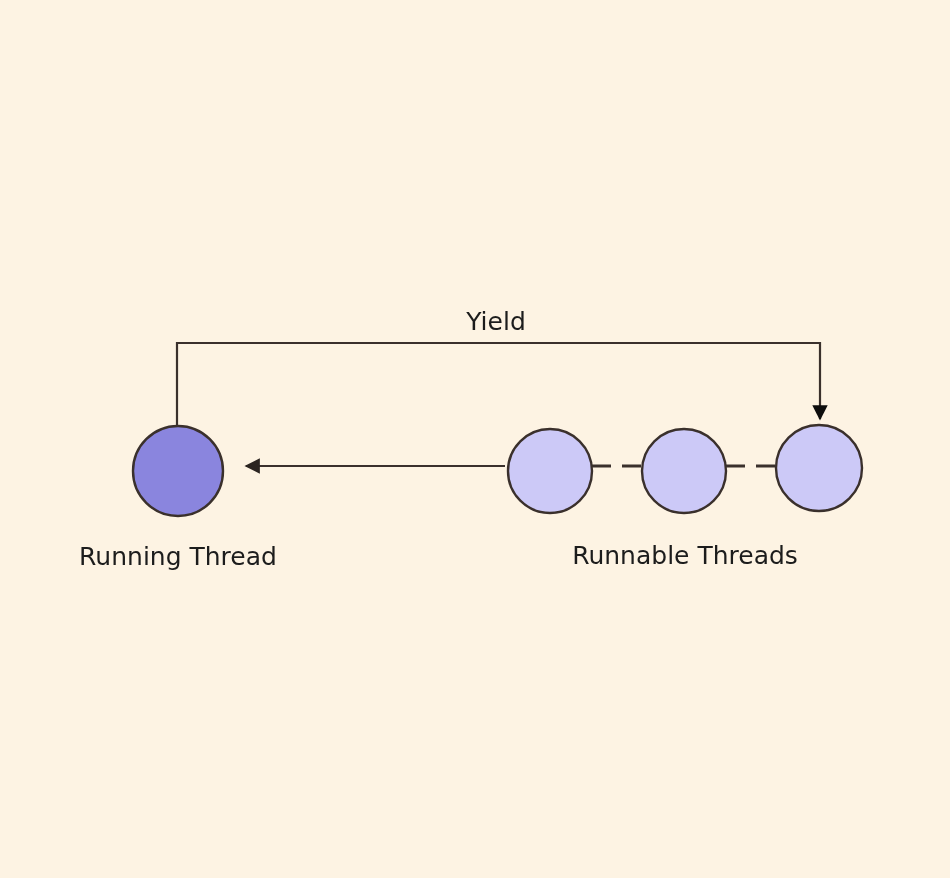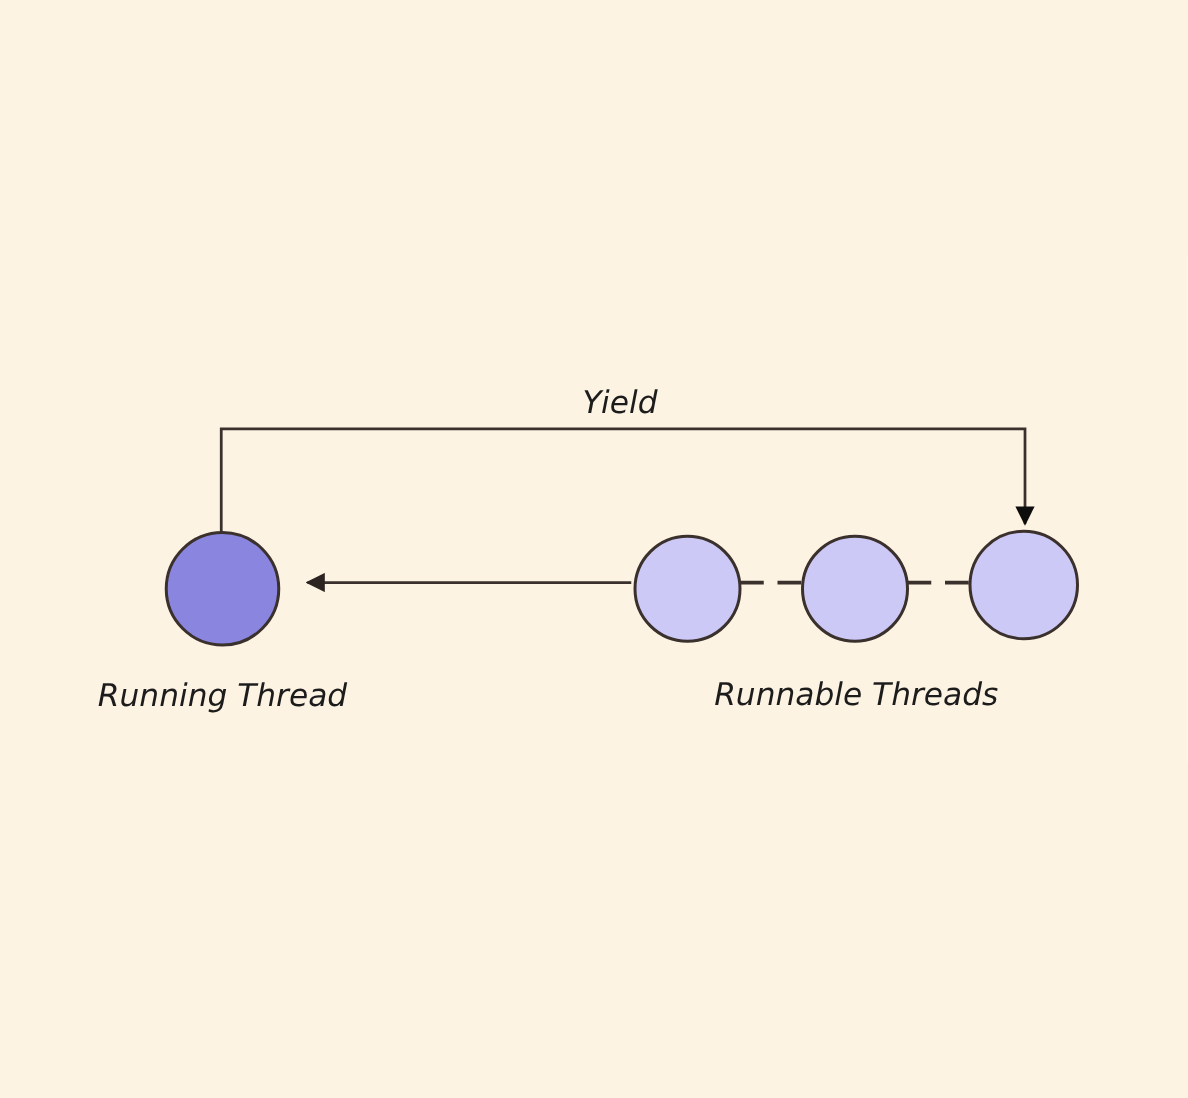--- a/index.html
+++ b/index.html
@@ -11,21 +11,20 @@
     width: 950px;
     height: 878px;
     overflow: hidden;
     font-family: "DejaVu Sans", sans-serif;
   }
   #diagram-root {
     position: relative;
     width: 950px;
     height: 846px;
     background: #fdf3e3;
-    font-style: italic;
   }
   #diagram-svg {
     position: absolute;
     top: 0;
     left: 0;
     width: 950px;
     height: 878px;
     display: block;
   }
   .node-label {

